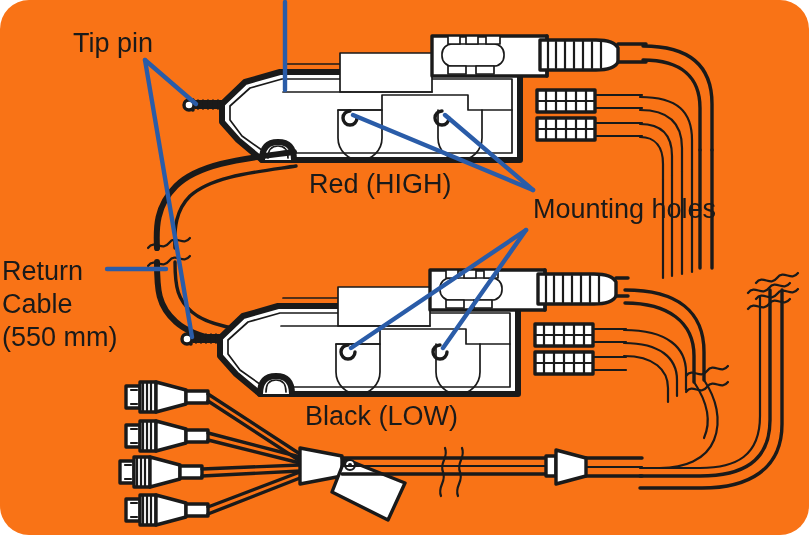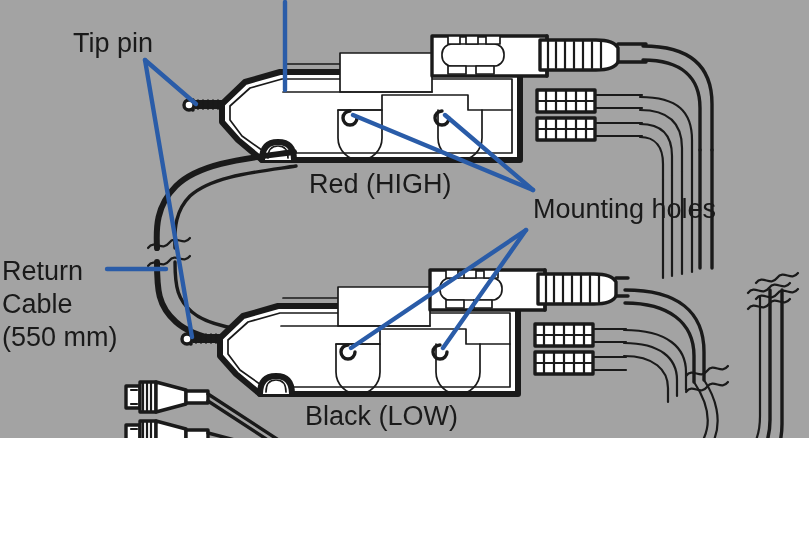--- a/index.html
+++ b/index.html
@@ -6,23 +6,24 @@
     margin: 0;
     padding: 0;
     background: #ffffff;
   }
   body {
     font-family: "Liberation Sans", sans-serif;
   }
   #diagram-root {
     position: relative;
     width: 809px;
-    height: 438px;
-    background: #a3a3a3;
+    height: 535px;
+    background: #f97316;
     overflow: hidden;
+    border-radius: 29px;
   }
   #diagram-svg {
     position: absolute;
     left: 0;
     top: 0;
     width: 809px;
     height: 535px;
   }
   .lbl {
     fill: #1a1a1a;

